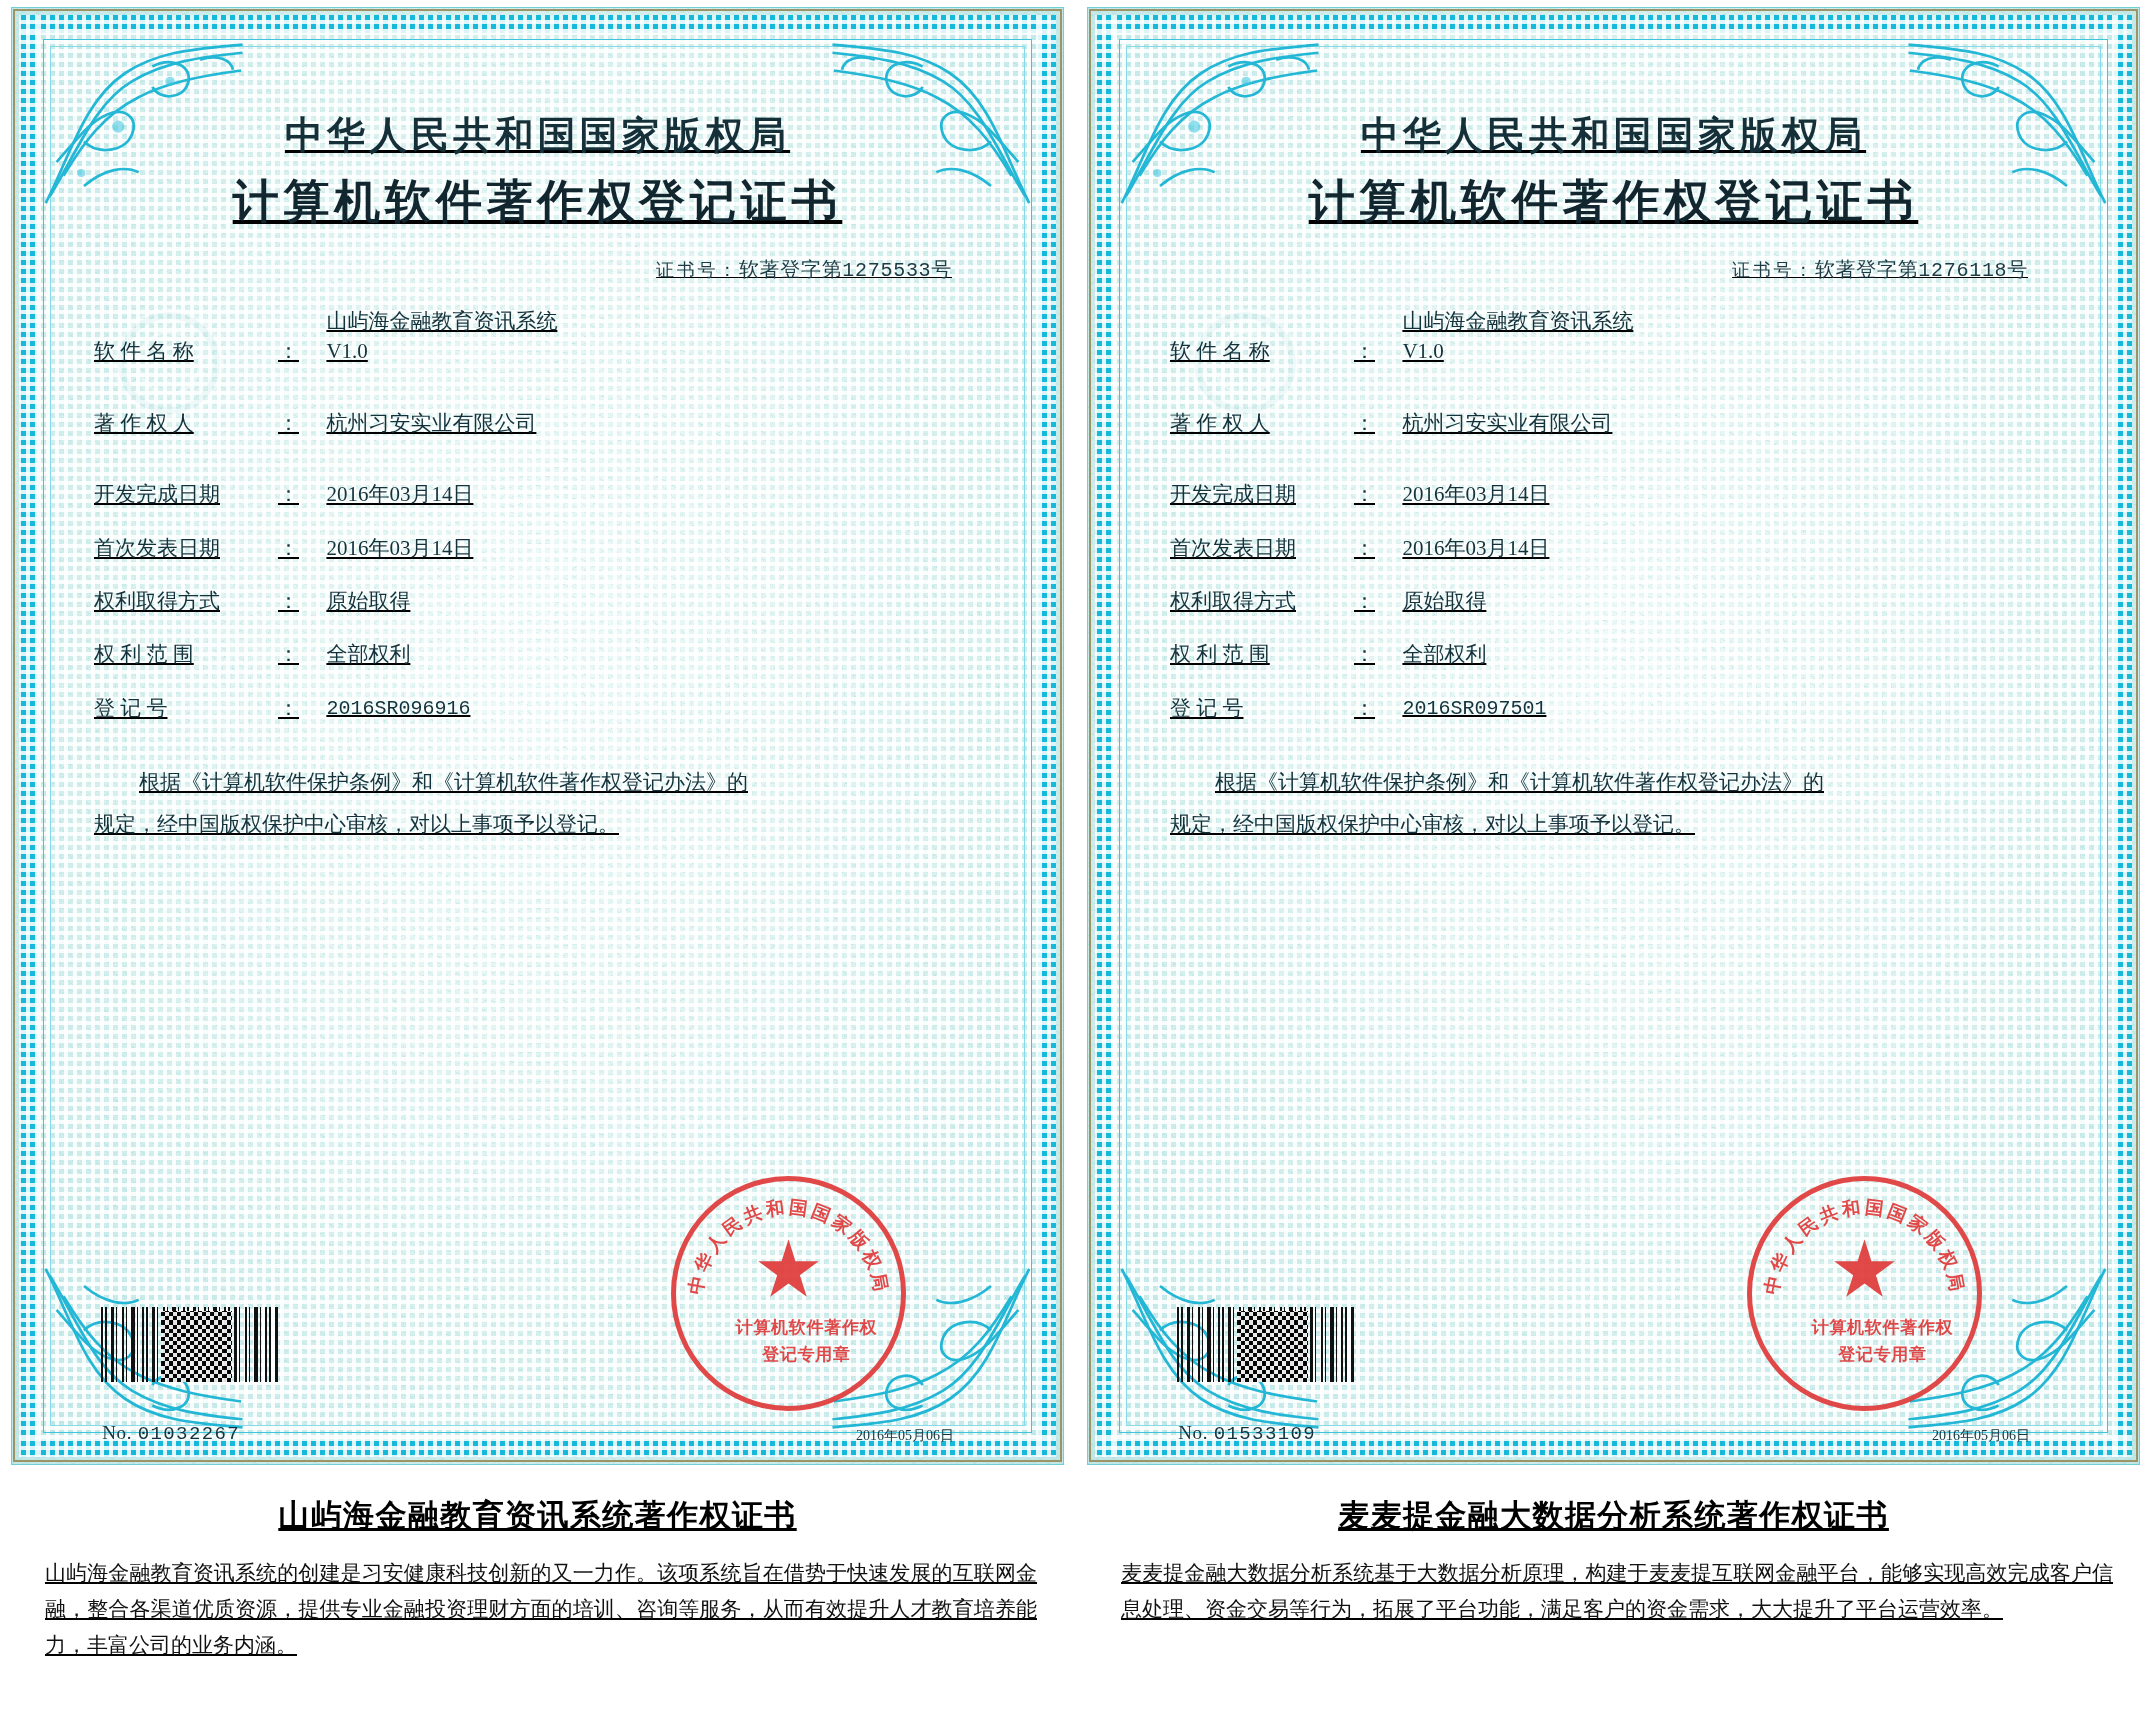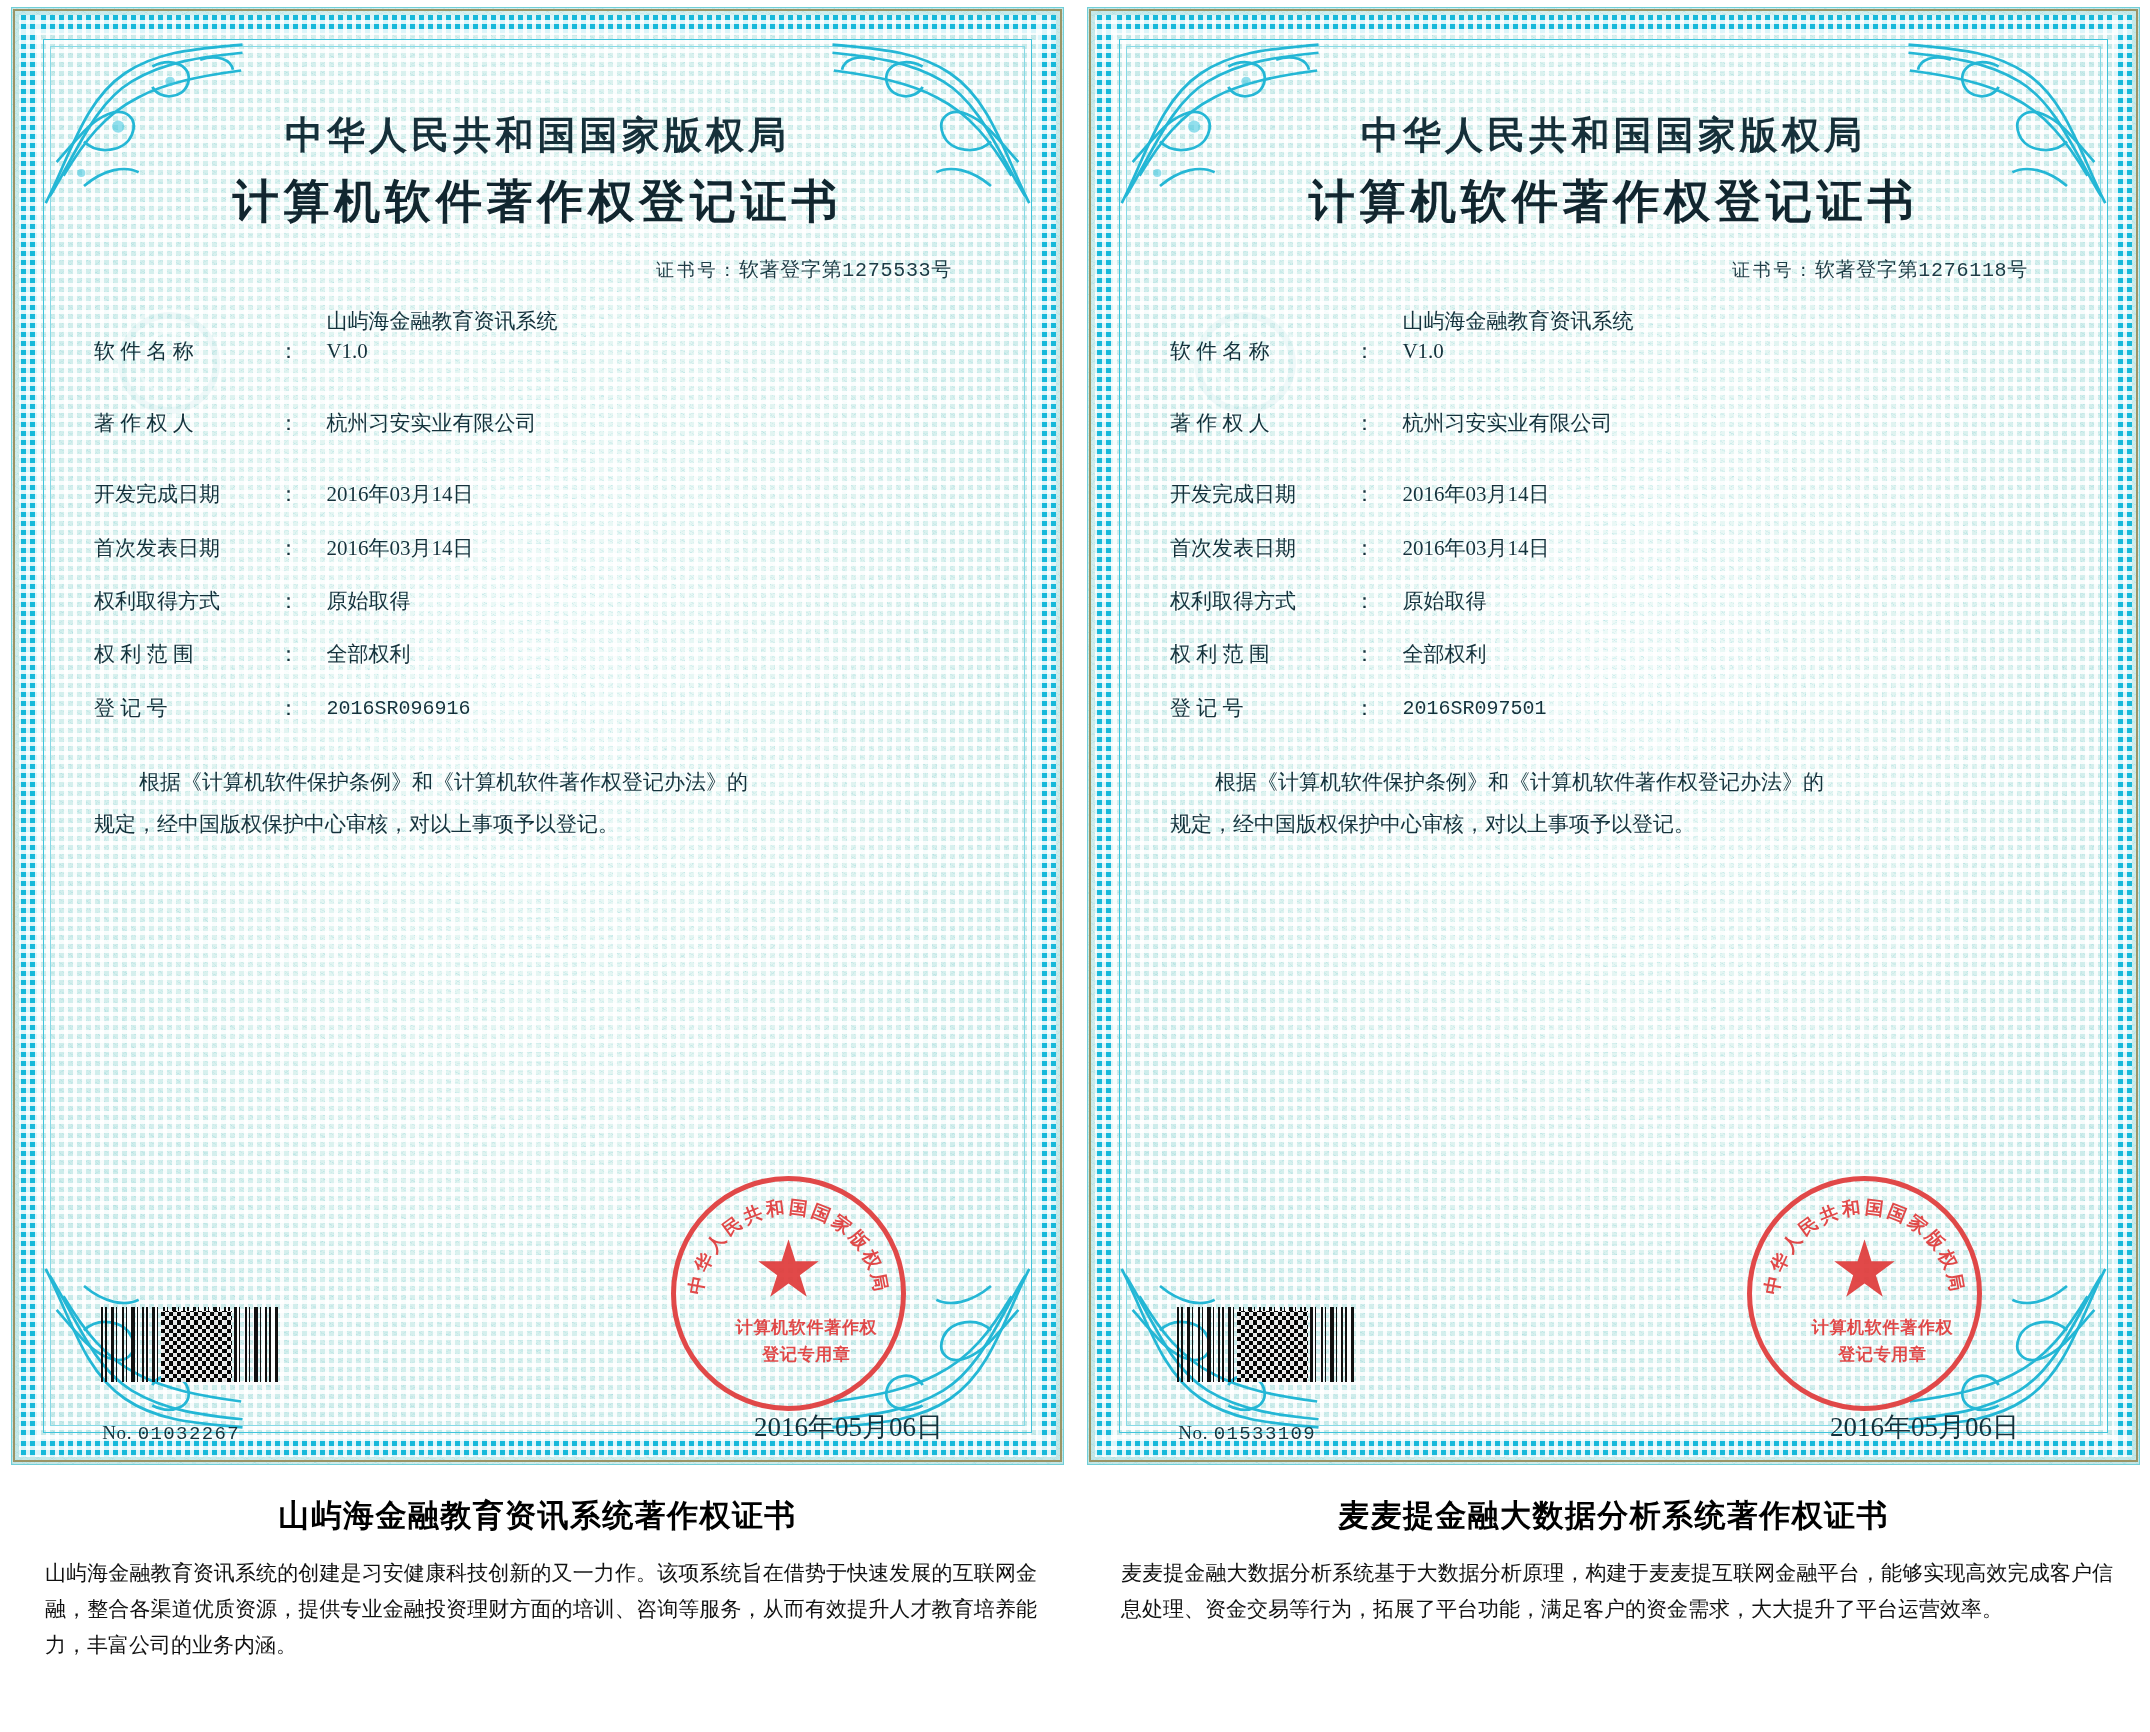--- a/index.html
+++ b/index.html
@@ -14,20 +14,21 @@
     -webkit-font-smoothing: antialiased;
   }
   .page {
     width: 2151px;
     height: 1733px;
     display: flex;
     flex-direction: row;
     box-sizing: border-box;
     padding: 6.8px 11px 0 11px;
     gap: 23px;
+    text-decoration: underline;
   }
   .column {
     flex: 1 1 0;
     display: flex;
     flex-direction: column;
     min-width: 0;
   }
 
   
   .cert {
@@ -248,23 +249,23 @@
     font-size: 19px;
     color: #14323c;
     letter-spacing: 0.7px;
   }
   .no-line .num {
     font-family: "Liberation Mono", "DejaVu Sans Mono", monospace;
     letter-spacing: 1.4px;
   }
   .date-line {
     position: absolute;
-    right: 38px;
+    right: 27px;
     bottom: 19px;
-    font-size: 27px;
+    font-size: 14px;
     color: #14323c;
   }
 
   
   .caption-title {
     text-align: center;
     font-size: 31px;
     font-weight: 700;
     color: #000;
     margin-top: 30px;

